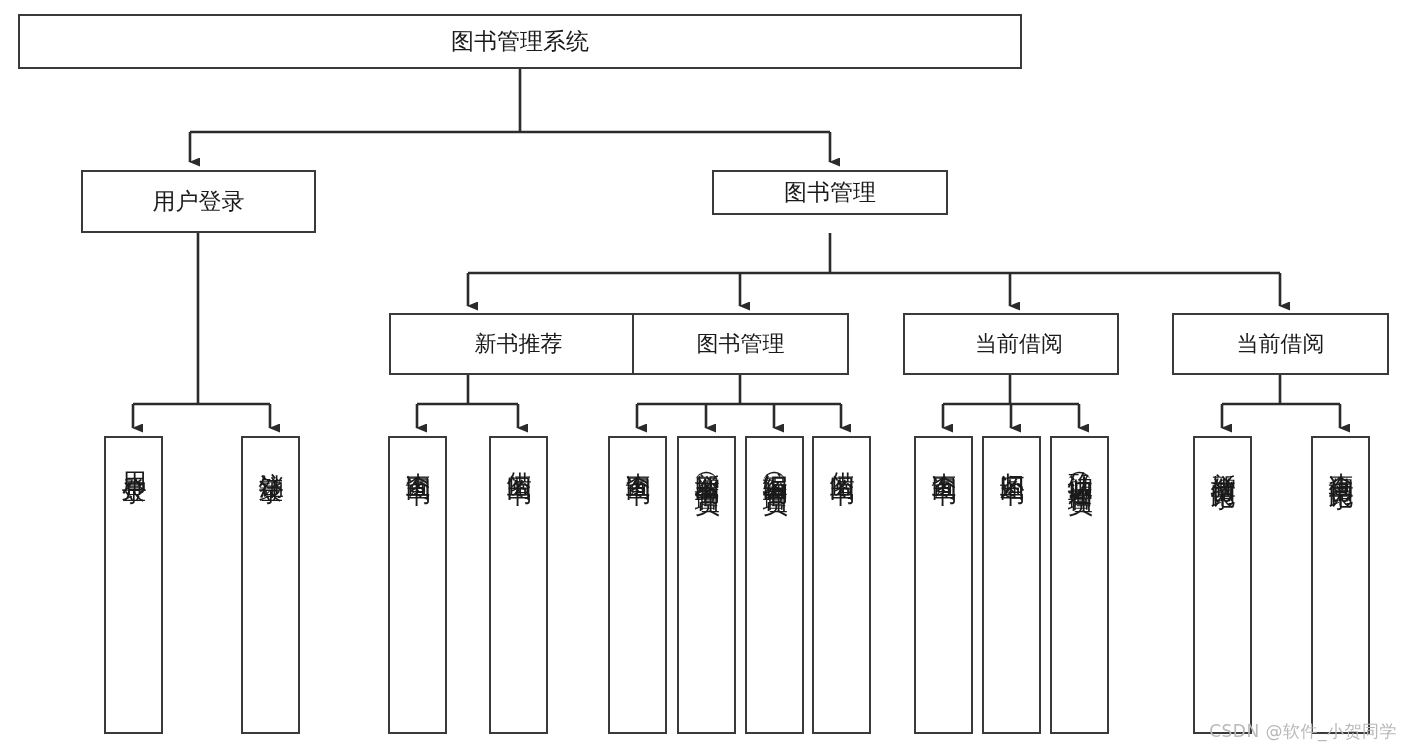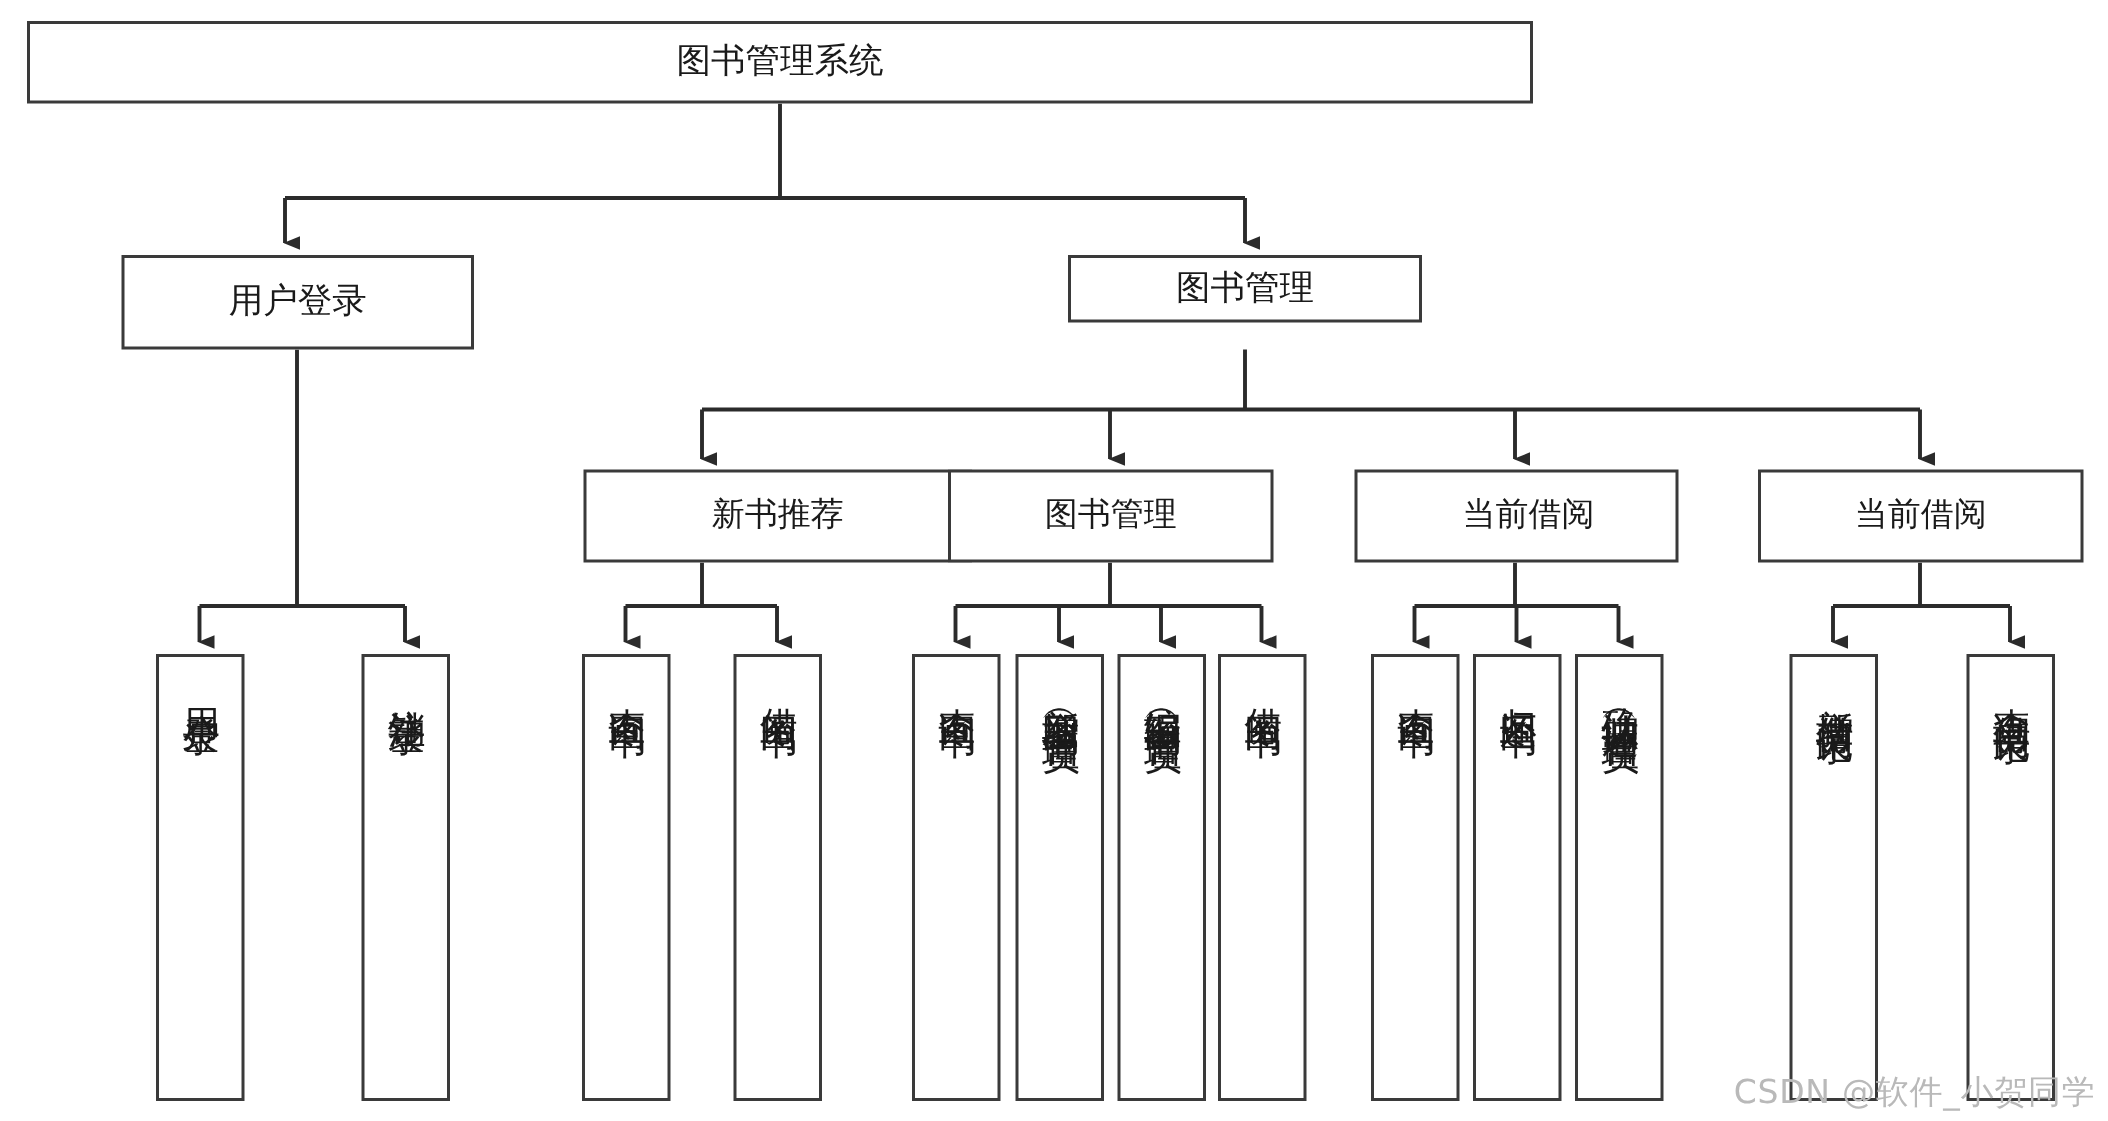--- a/index.html
+++ b/index.html
@@ -58,21 +58,21 @@
     text-orientation: upright;
     font-size: 25px;
     letter-spacing: 3px;
     line-height: 1.05;
     white-space: nowrap;
   }
   #watermark {
     position: absolute;
     right: 8px;
     bottom: 4px;
-    font-size: 22px;
+    font-size: 17px;
     color: #b9b9b9;
     letter-spacing: 0.5px;
     white-space: nowrap;
     user-select: none;
     margin-left: 40px;
   }
 </style>
 </head>
 <body>
 

